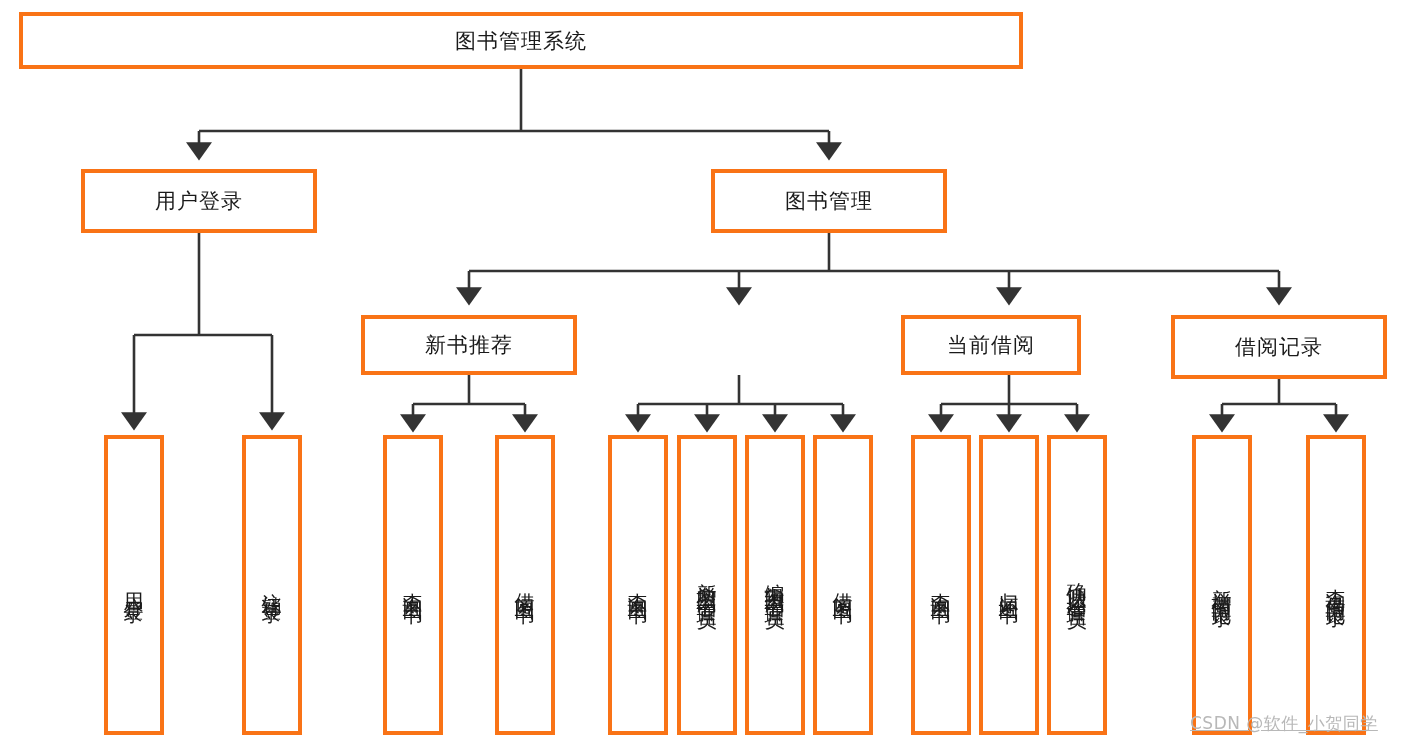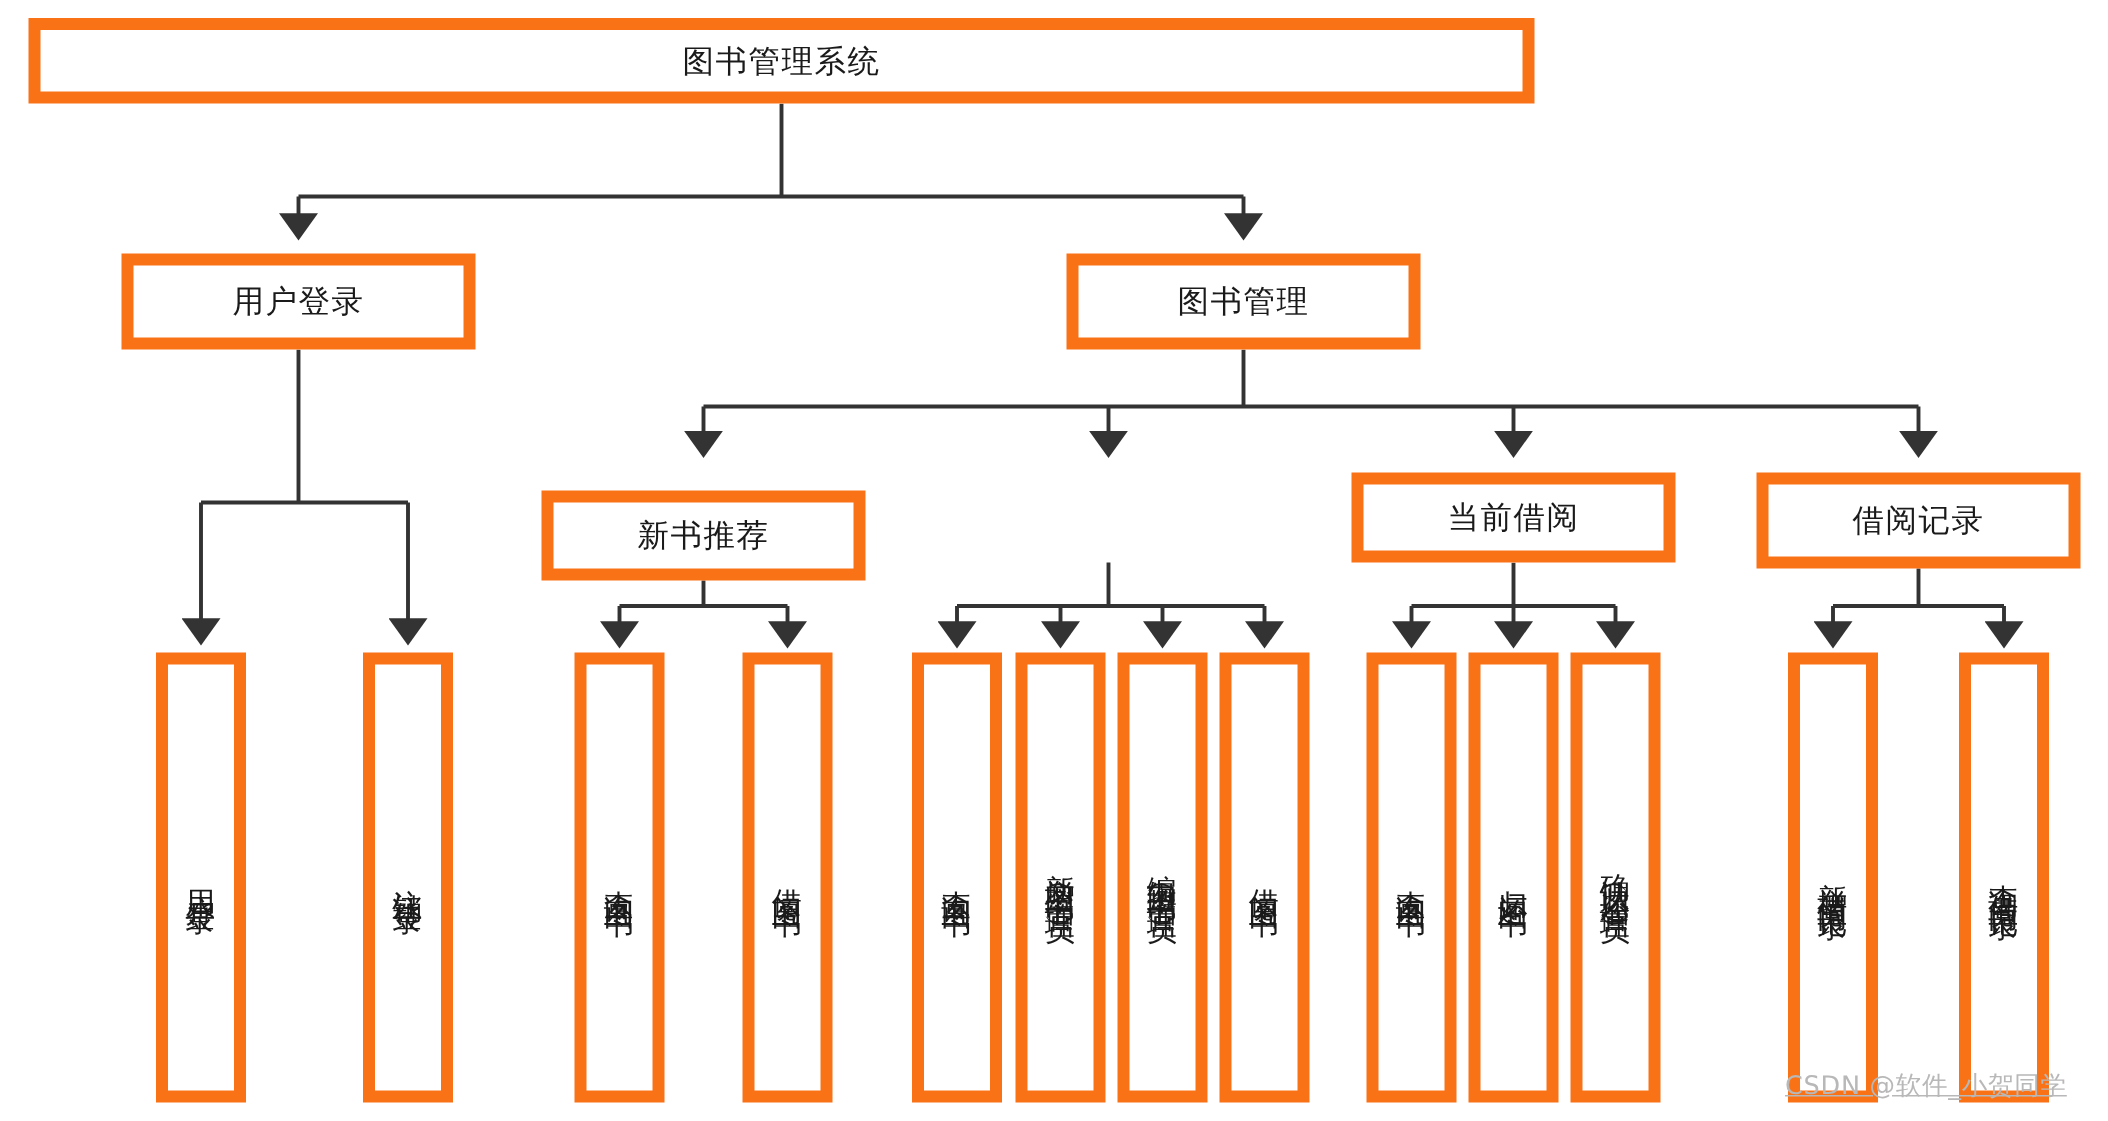--- a/index.html
+++ b/index.html
@@ -22,21 +22,21 @@
     left: 0;
     top: 0;
     width: 1405px;
     height: 747px;
     pointer-events: none;
   }
   .node {
     position: absolute;
     box-sizing: border-box;
     background: #ffffff;
-    border: 8px solid #f97316;
+    border: 4px solid #f97316;
     display: flex;
     align-items: center;
     justify-content: center;
     color: #1a1a1a;
     z-index: 2;
   }
   .node.h {
     font-size: 21px;
     letter-spacing: 1px;
   }
@@ -126,24 +126,24 @@
     <span class="hlabel">图书管理系统</span>
   </div>
 
   <div class="node h" style="left:81px; top:169px; width:236px; height:64px;">
     <span class="hlabel">用户登录</span>
   </div>
   <div class="node h" style="left:711px; top:169px; width:236px; height:64px;">
     <span class="hlabel">图书管理</span>
   </div>
 
-  <div class="node h" style="left:361px; top:315px; width:216px; height:60px;margin-top:12px;">
+  <div class="node h" style="left:361px; top:315px; width:216px; height:60px;">
     <span class="hlabel">新书推荐</span>
   </div>
-  <div class="node h" style="left:901px; top:315px; width:216px; height:60px;">
+  <div class="node h" style="left:901px; top:315px; width:180px; height:60px;">
     <span class="hlabel">当前借阅</span>
   </div>
   <div class="node h" style="left:1171px; top:315px; width:216px; height:64px;">
     <span class="hlabel">借阅记录</span>
   </div>
 
   <div class="node v" style="left:104px; top:435px; width:60px; height:300px;">
     <span class="vlabel">用户登录</span>
   </div>
   <div class="node v" style="left:242px; top:435px; width:60px; height:300px;">

